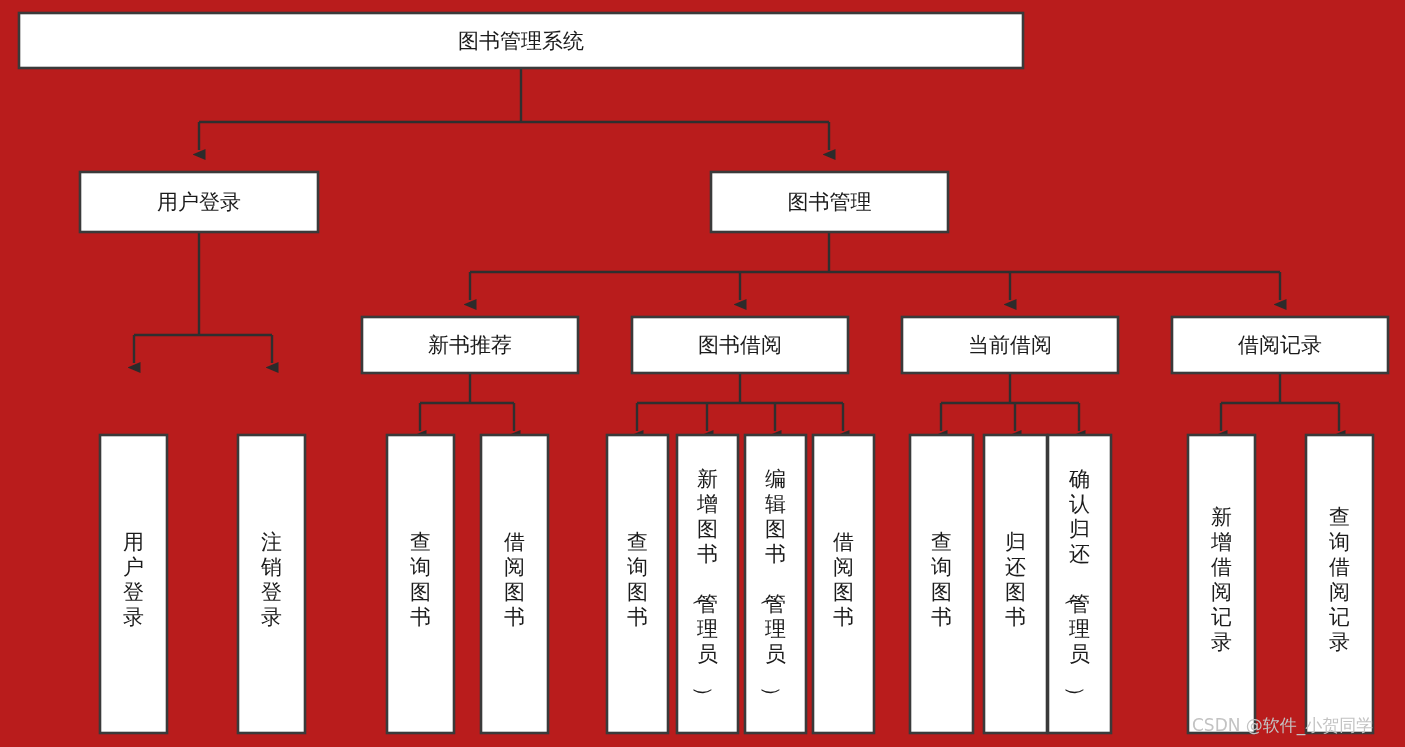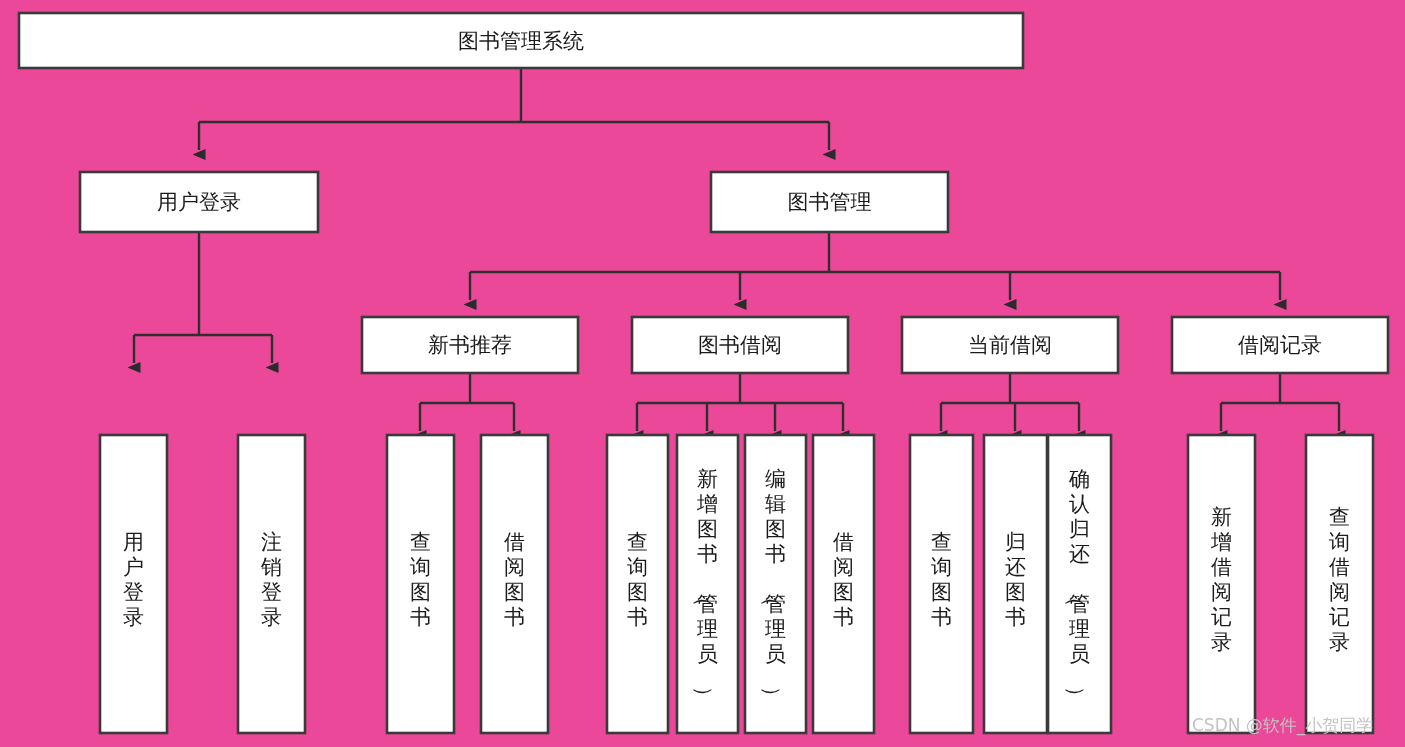--- a/index.html
+++ b/index.html
@@ -11,21 +11,21 @@
   body {
     width: 1405px;
     height: 747px;
     font-family: "DejaVu Sans", "Liberation Sans", sans-serif;
     overflow: hidden;
   }
   #diagram-root {
     position: relative;
     width: 1405px;
     height: 747px;
-    background: #ec4899;
+    background: #b91c1c;
   }
   svg.diagram-canvas {
     display: block;
     width: 1405px;
     height: 747px;
   }
   .node-box {
     fill: #ffffff;
     stroke: #3a3a3a;
     stroke-width: 2.6;

